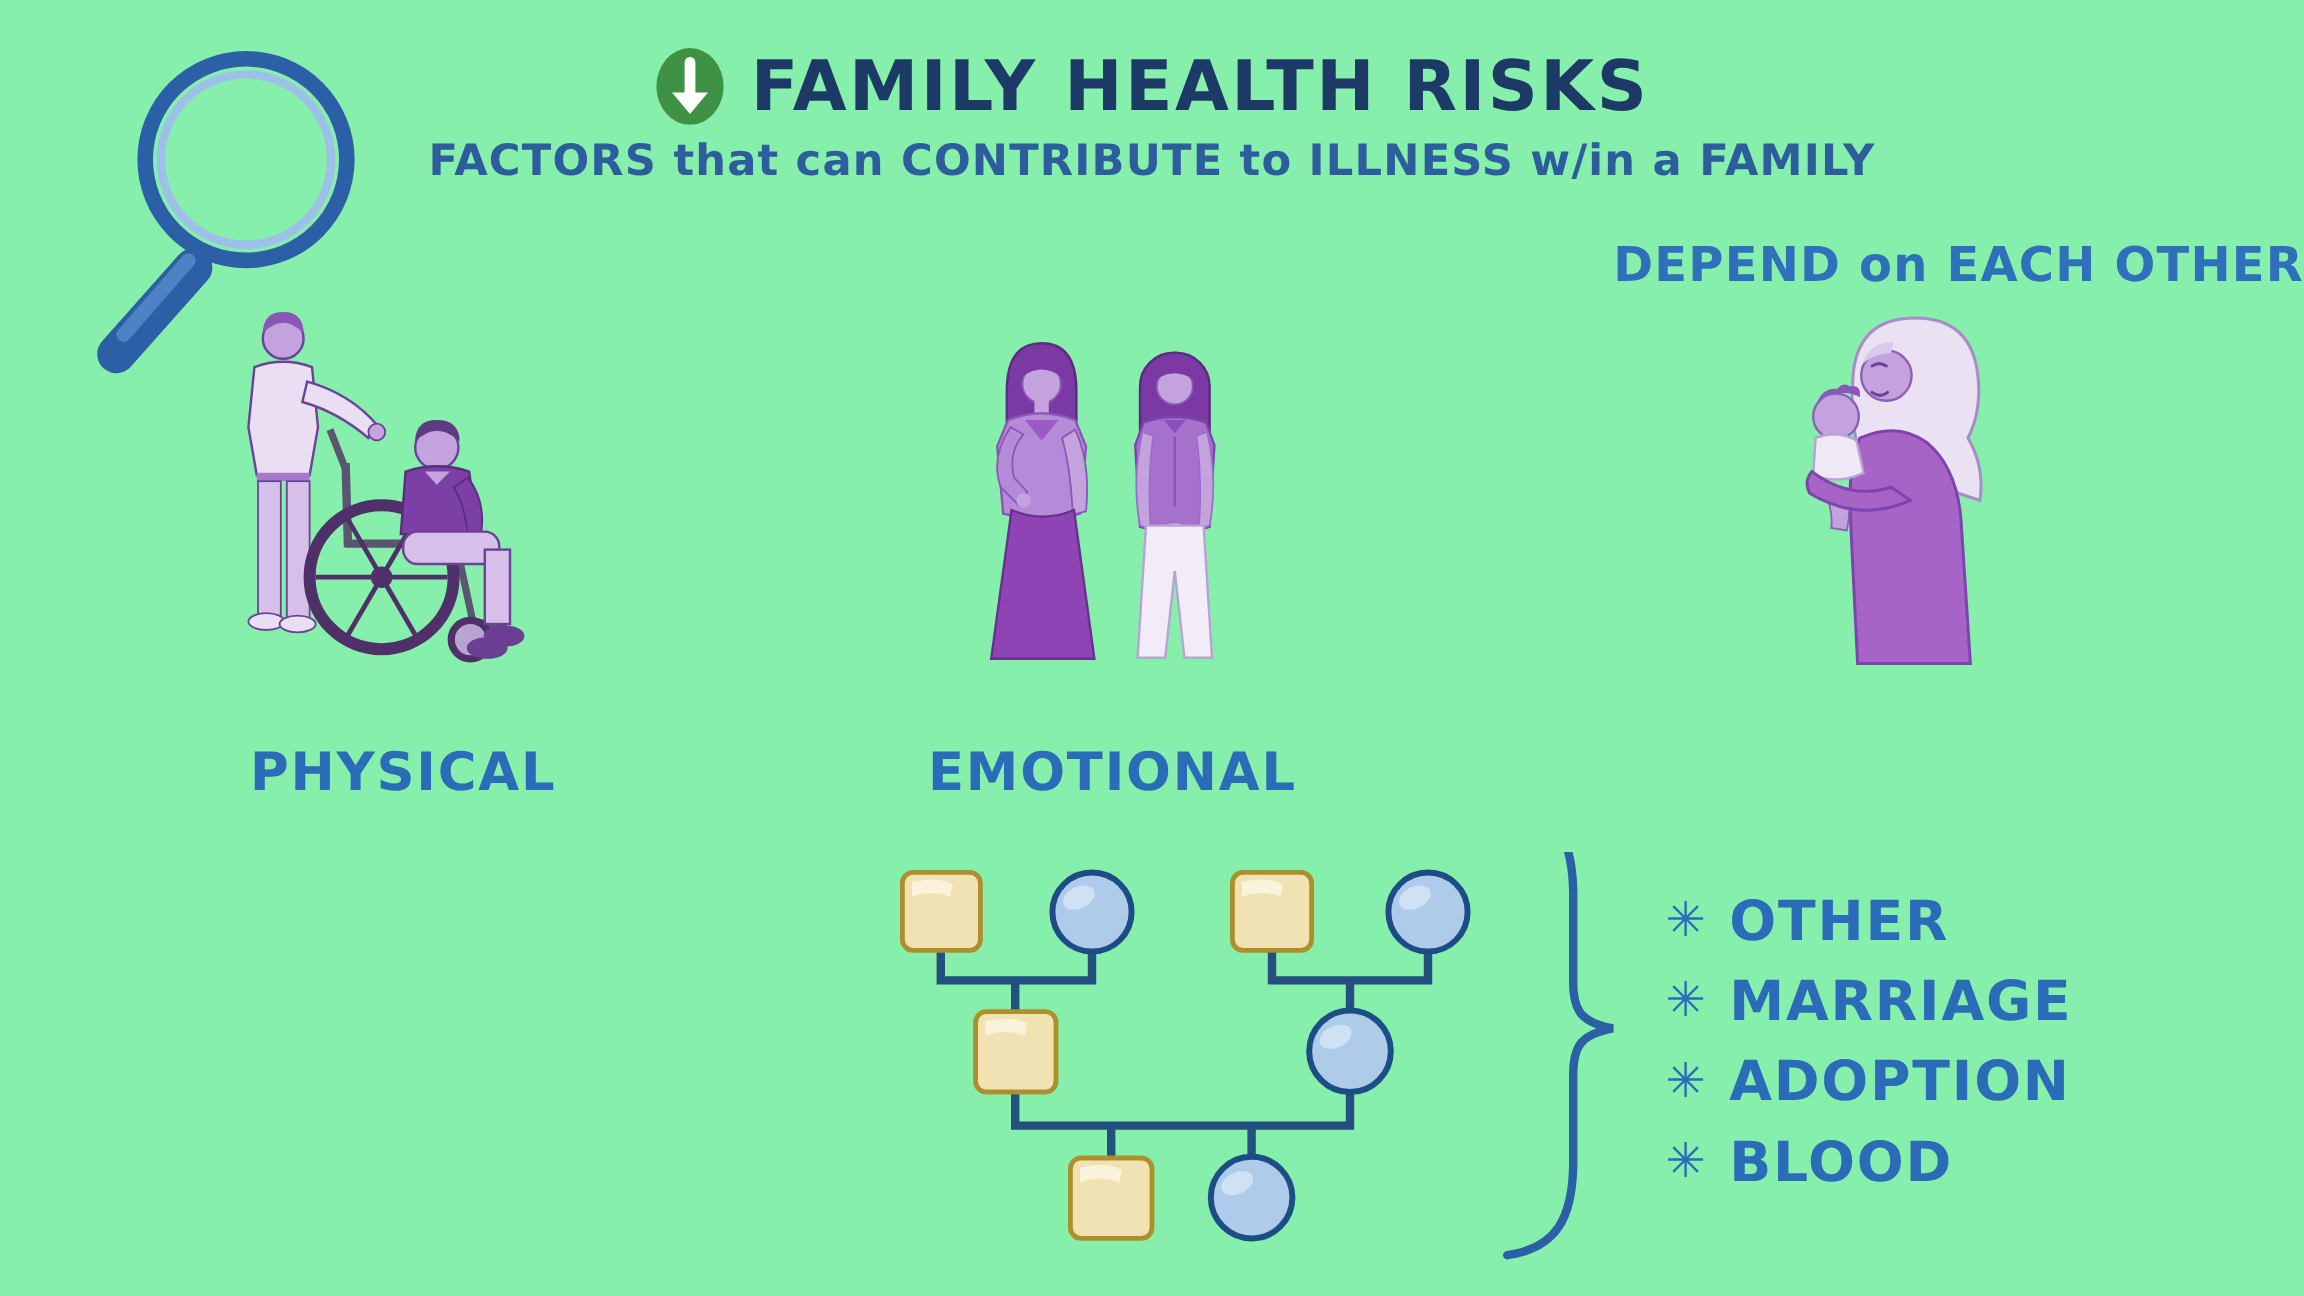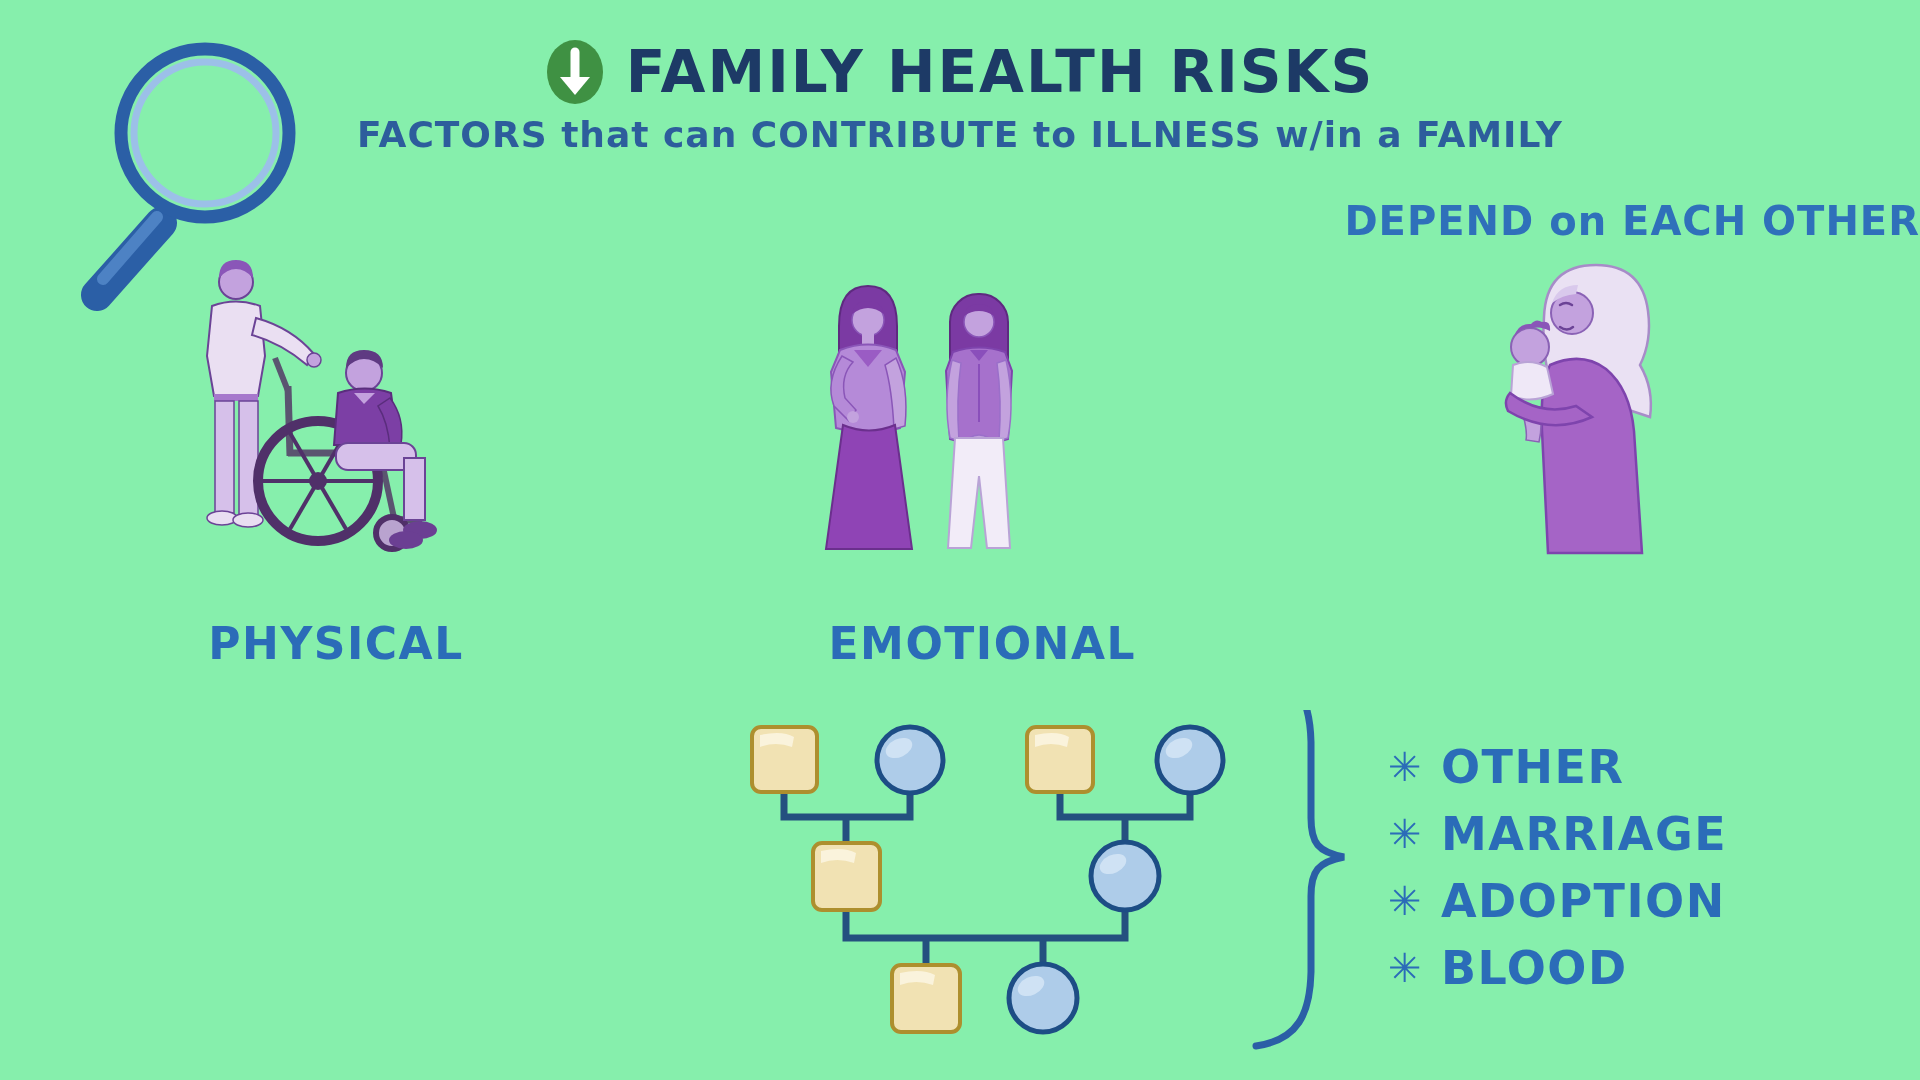--- a/index.html
+++ b/index.html
@@ -32,21 +32,21 @@
   .illus { position:absolute; z-index:1; }
   #illus-wheelchair { left:168px; top:246px; }
   #illus-women     { left:793px; top:270px; }
   #illus-mother    { left:1486px; top:253px; }
 
   .cat-label {
     position:absolute; top:578px; text-align:center;
     font-size:44px; color:#2b6cb8; letter-spacing:1.5px; z-index:3;margin-top:40px;
   }
   #label-physical { left:146px;  width:380px; }
-  #label-emotional{ left:756px;  width:380px;text-align:right; }
+  #label-emotional{ left:737px;  width:380px; }
   #label-economic { left:1330px; width:480px; }
 
   
   .bound-heading {
     position:absolute; left:690px; top:638px; width:545px; text-align:center;
     font-size:46px; color:#2b6cb8; letter-spacing:1px; z-index:3;
   }
   .pedigree { position:absolute; left:595px; top:710px; z-index:1; }
 
   .risk-list {

